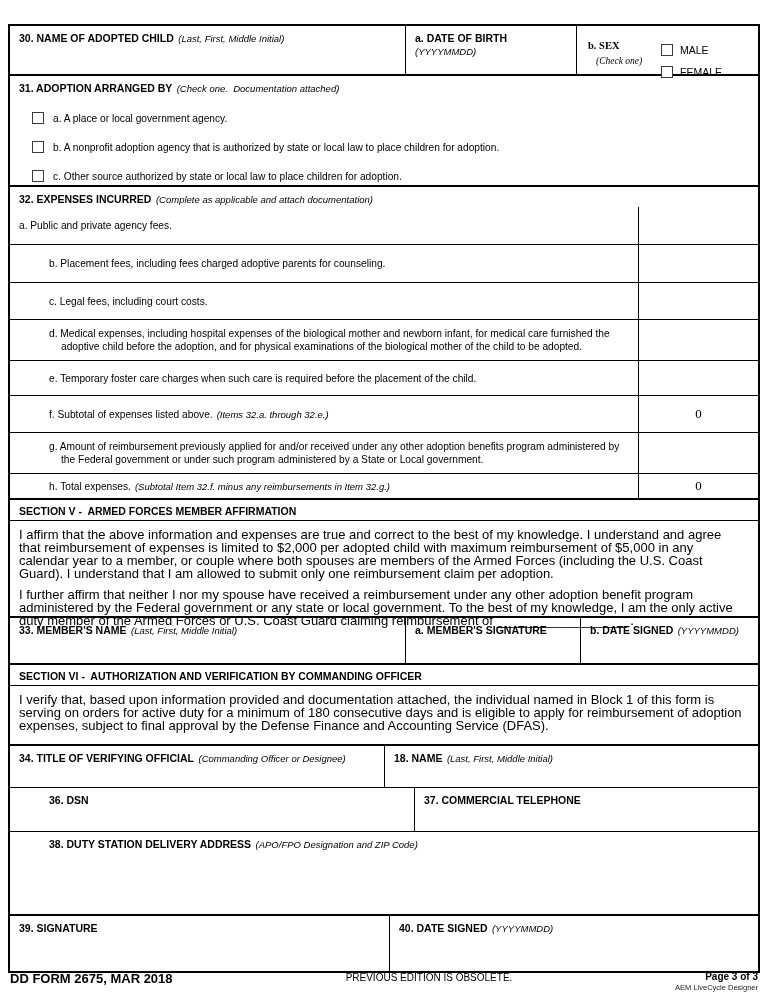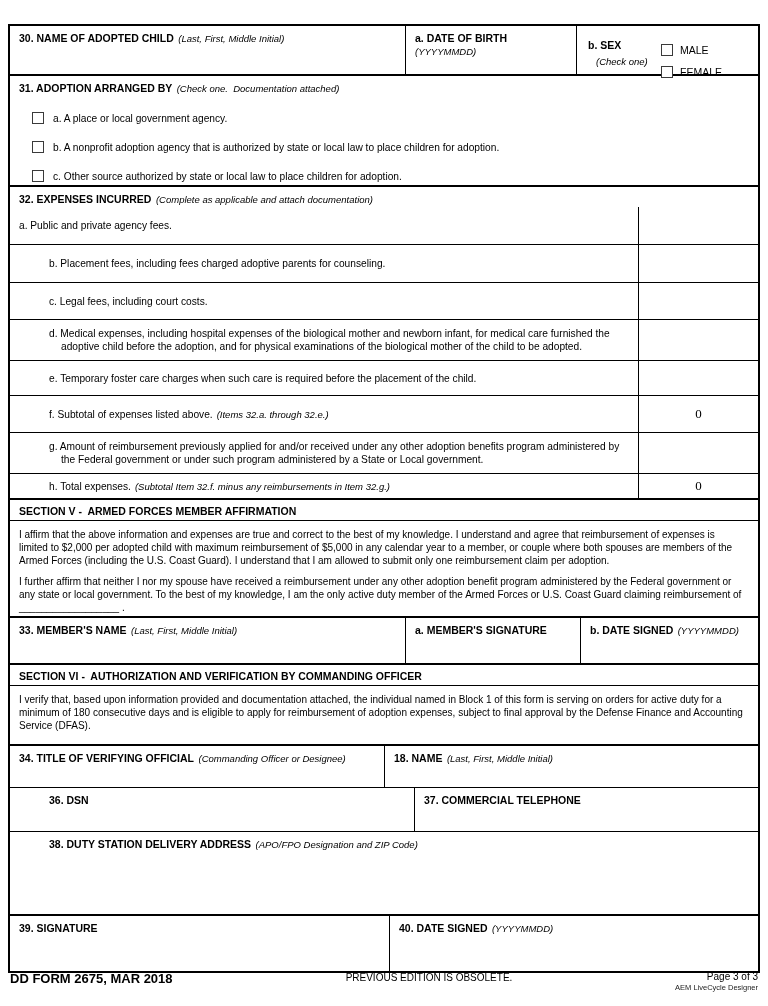--- a/index.html
+++ b/index.html
@@ -17,21 +17,21 @@
 
   .lbl { padding:5px 4px 0 9px; line-height:12px; }
   .bl { font-weight:bold; font-size:10.5px; }
   .ht { font-style:italic; font-size:9.5px; white-space:pre-wrap; }
 
   
   .r30 { height:48px; }
   .r30 .c1 { width:396px; }
   .r30 .c2 { width:171px; }
   .r30 .c3 { flex:1; display:flex; }
-  .sexlabels { width:84px; padding:9px 0 0 11px; }
+  .sexlabels { width:84px; padding:9px 0 0 11px;font-family:Liberation Serif, serif; }
   .sexlabels .ht { display:block; margin-left:8px; margin-top:3px; }
   .sexopts { flex:1; padding-top:18px; }
   .sexopt { display:flex; align-items:center; margin-bottom:10px; }
   .cb { width:12px; height:12px; border:1px solid #3a3a3a; background:#fff; display:inline-block; flex:0 0 auto; }
   .sexopt .cb { margin-right:7px; }
   .opt-label { font-size:10.5px; }
 
   
   .b31 { height:111px; display:block; }
   .opt { display:flex; align-items:center; margin:17px 0 0 22px; }
@@ -51,21 +51,21 @@
   .he { height:35px; } .hf { height:37px;gap:32px; } .hg { height:41px; } .hh { height:25px; }
 
   
   .sechdr { height:22px; }
   .sec-title { display:block; padding:5px 0 0 9px; font-weight:bold; font-size:10.5px; white-space:pre-wrap; }
 
   
   .parabox { display:block; padding:7px 12px 0 9px; }
   .affirm { height:96px; }
   .verify { height:59px; }
-  .para { font-size:10px; line-height:13px; margin:0 0 8px 0; }
+  .para { font-size:13px; line-height:13px; margin:0 0 8px 0; }
 
   
   .r33 { height:47px; }
   .r33 .c1 { width:396px; }
   .r33 .c2 { width:175px; }
   .r33 .c3 { flex:1; }
 
   
   .r2col { height:43px; }
   .r2colb { height:44px; }
@@ -81,21 +81,21 @@
   .r3940 .c3 { flex:1; }
 
   .field { position:absolute; left:0; right:0; bottom:0; top:18px; }
   .fieldfull { position:absolute; left:0; right:0; bottom:0; top:20px; }
 
   
   .footer { position:absolute; top:971px; left:10px; width:748px; display:flex; align-items:flex-start; }
   .f-left { width:260px; font-weight:bold; font-size:13px; }
   .f-center { flex:1; text-align:center; font-size:10px; padding-top:1px; }
   .f-right { width:170px; text-align:right; }
-  .f-page { font-size:10px; display:block; }
+  .f-page { font-size:10px; display:block;font-weight:bold; }
   .f-gen { font-size:7.5px; color:#222; display:block; margin-top:1px; }
 </style>
 </head>
 <body>
 
 <div class="form">
 
   <div class="row r30">
     <div class="cell vr c1">
       <div class="lbl">

